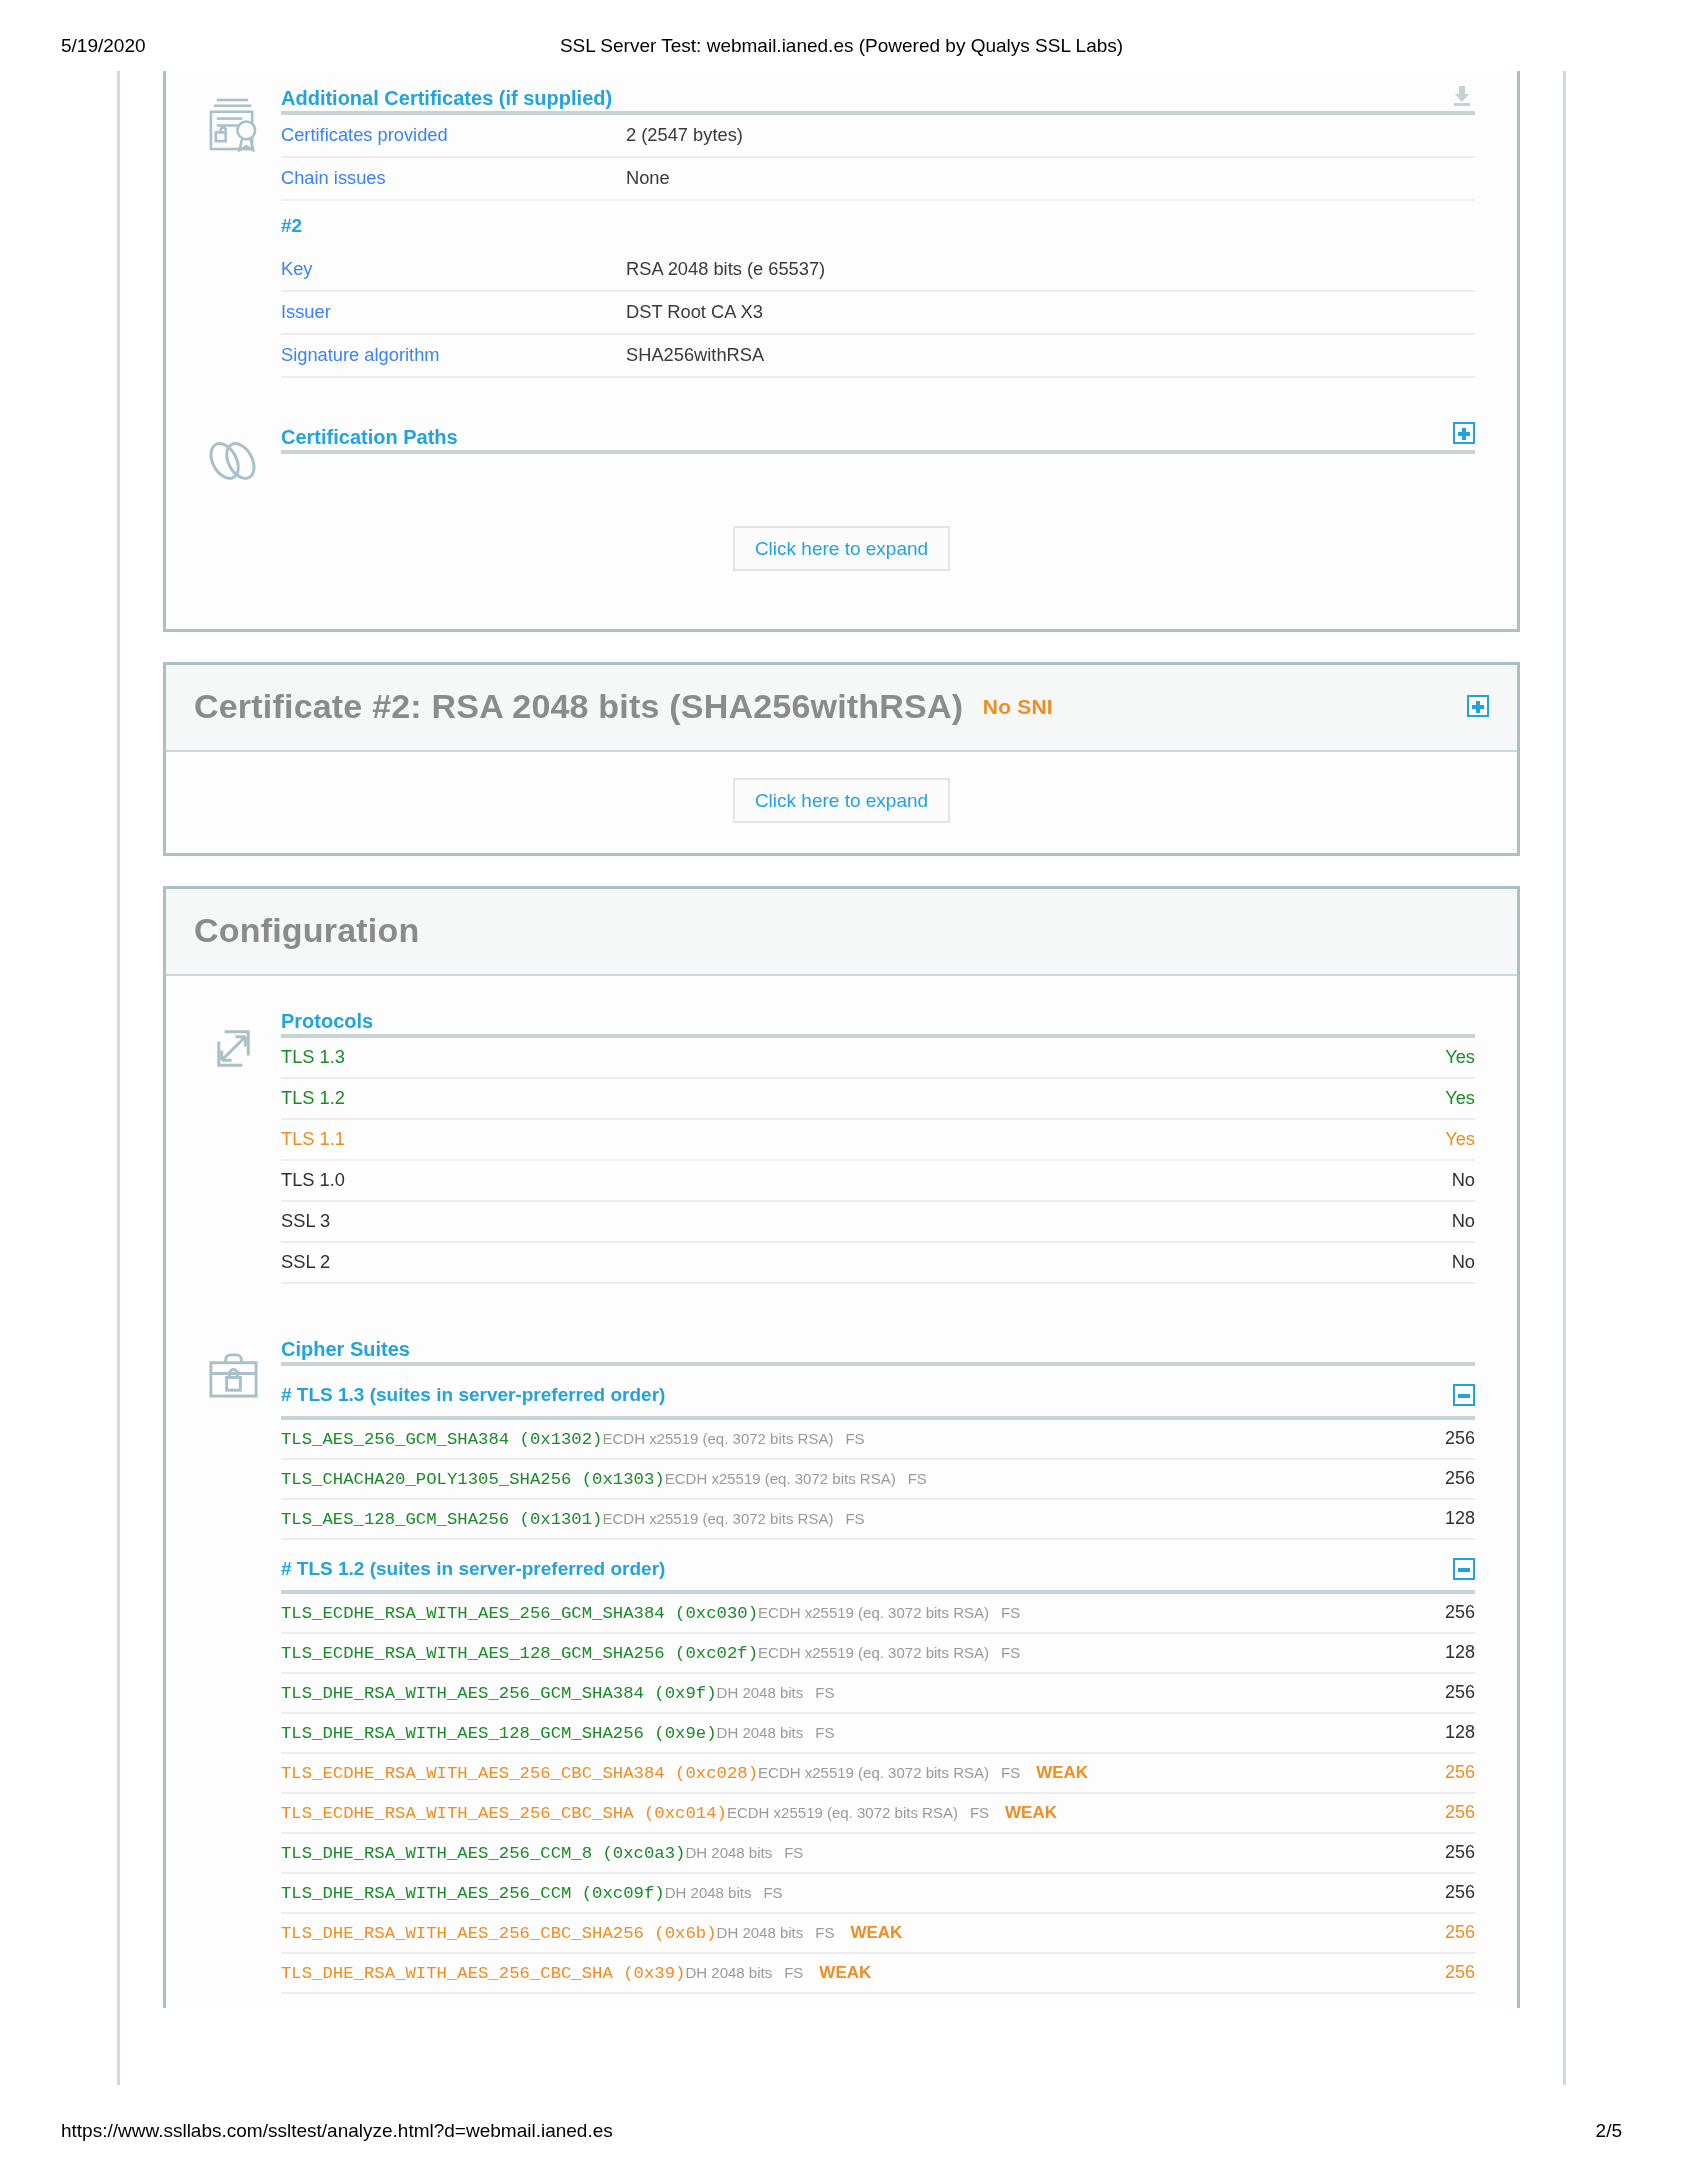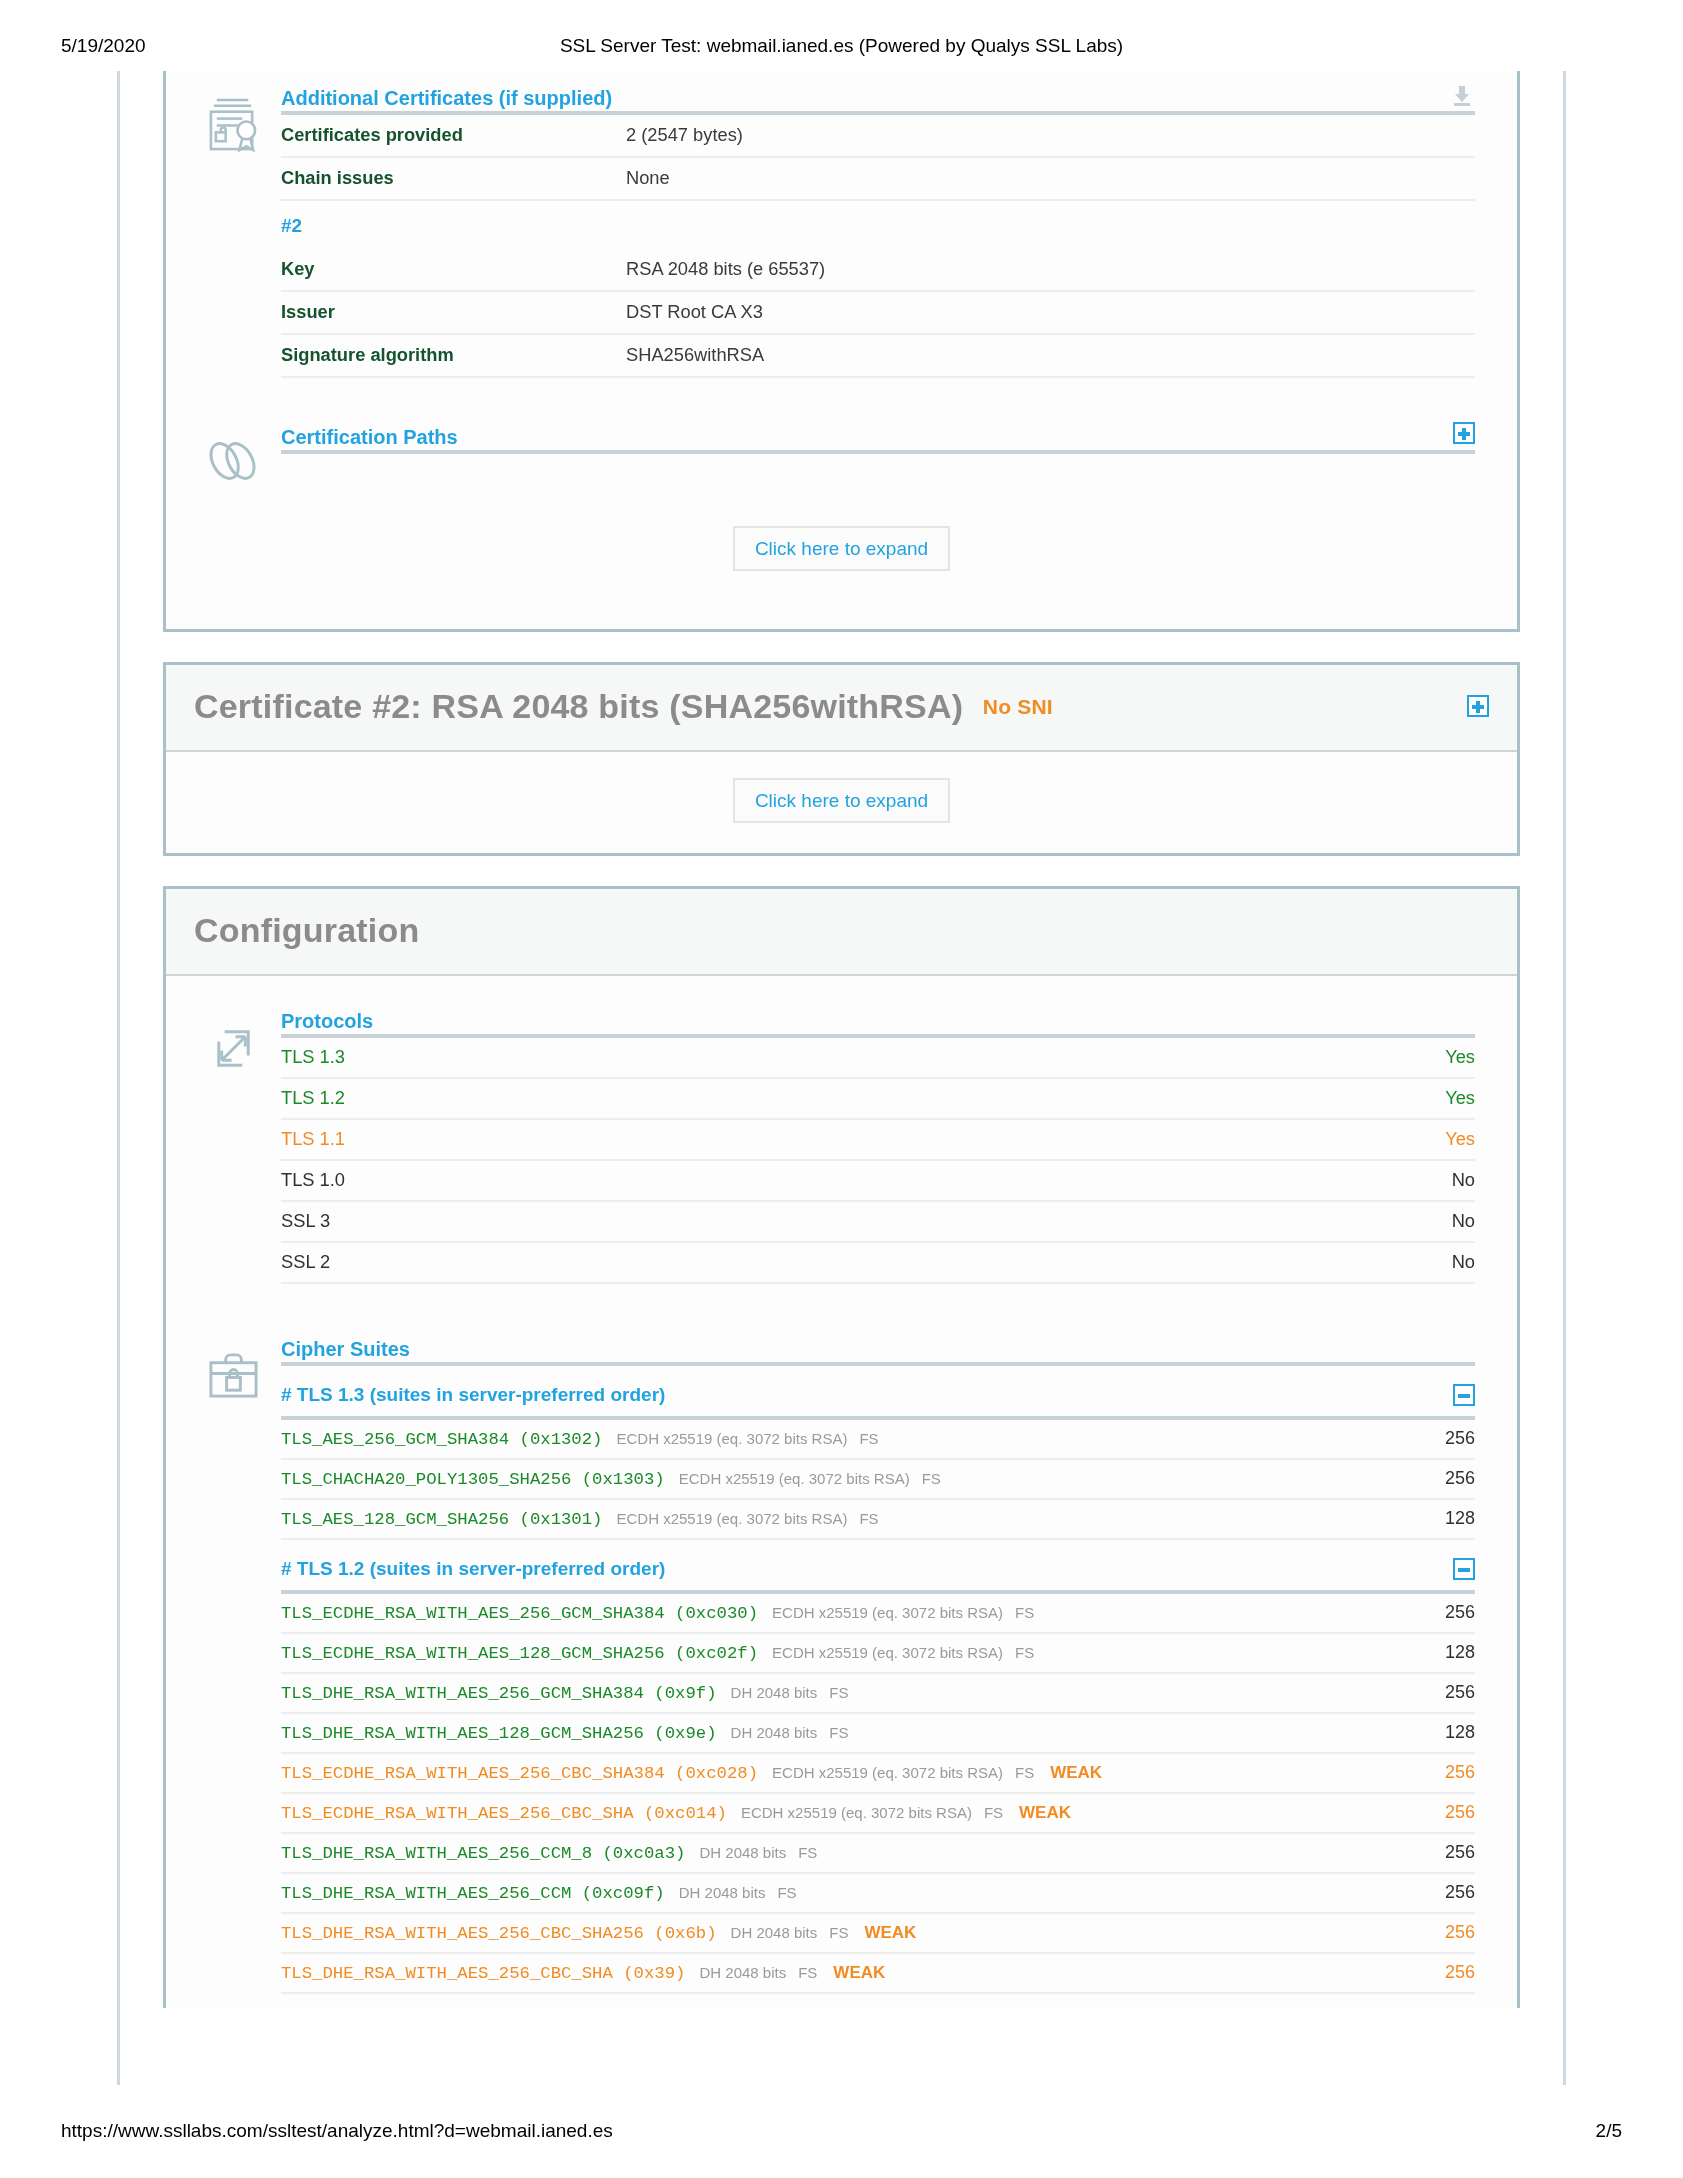--- a/index.html
+++ b/index.html
@@ -156,22 +156,22 @@
     display: flex;
     align-items: flex-start;
     padding: 9px 0 10px 0;
     border-top: 2px solid #eceeee;
     font-size: 18.3px;
   }
   .kv:first-child { border-top: none; }
   .kv .k {
     width: 345px;
     min-width: 345px;
-    font-weight: bold;
-    color: #14532d;
+    font-weight: normal;
+    color: #3b82f6;
   }
   .kv .v {
     flex: 1;
     color: #3a3a3a;
   }
   .kv .v .sub {
     display: block;
     font-size: 15.3px;
     color: #9a9a9a;
     margin-top: 10px;
@@ -224,21 +224,20 @@
     min-width: 0;
   }
   .cname {
     font-family: "Liberation Mono", monospace;
     font-size: 17.3px;
     white-space: nowrap;
   }
   .cmeta {
     font-size: 15px;
     color: #9a9a9a;
-    margin-left: 14px;
     white-space: nowrap;
   }
   .cfs {
     font-size: 15px;
     color: #9a9a9a;
     margin-left: 12px;
   }
   .cweak {
     font-size: 17px;
     font-weight: bold;

